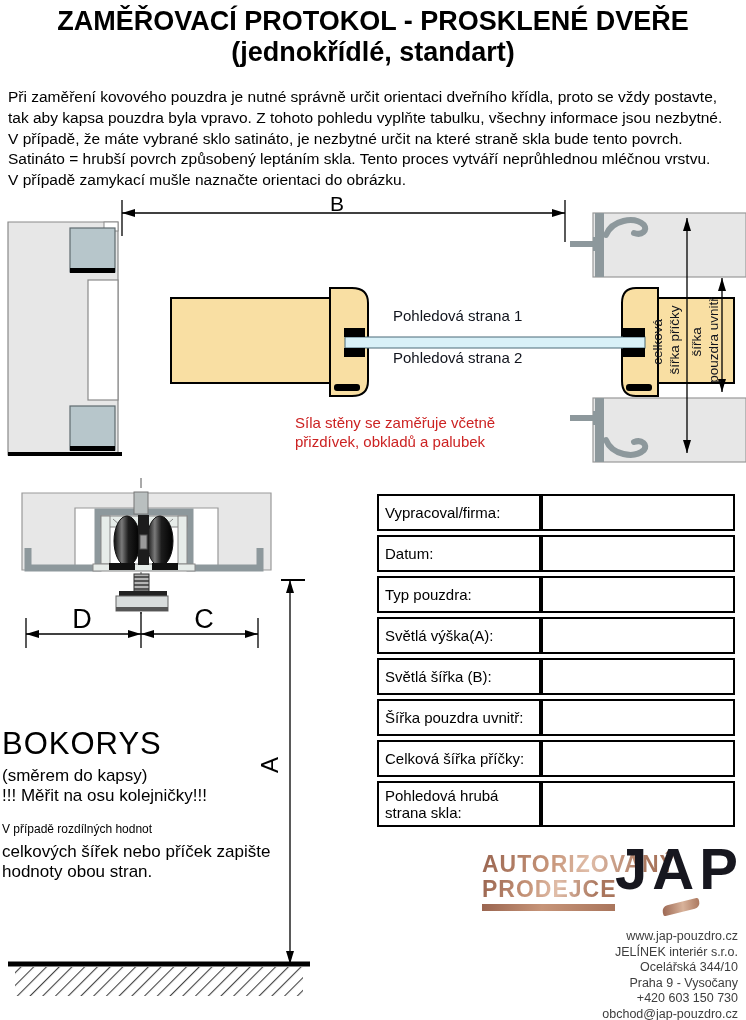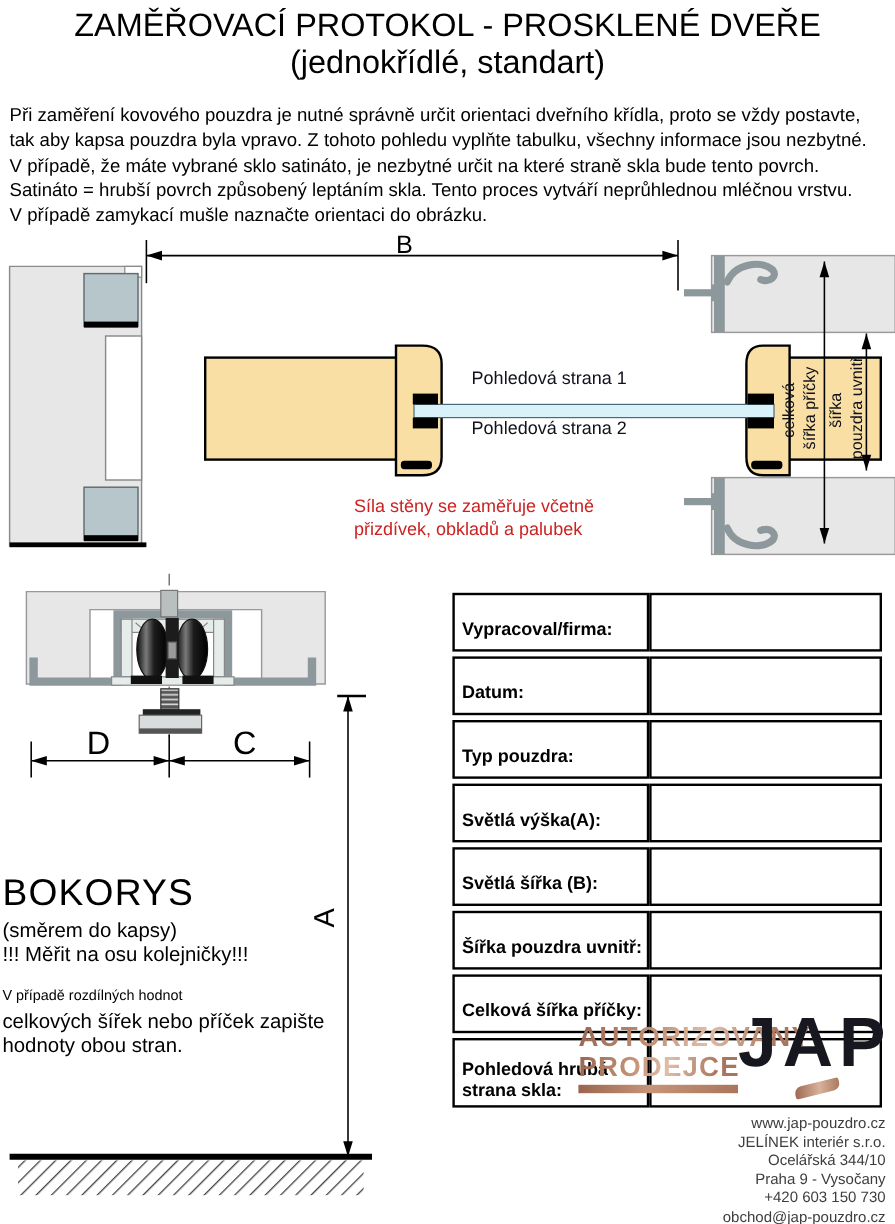--- a/index.html
+++ b/index.html
@@ -1,34 +1,34 @@
 <!DOCTYPE html>
 <html><head>
 <meta charset="utf-8">
 <style>
   html,body{margin:0;padding:0;}
   body{
     width:746px;height:1020px;position:relative;background:#ffffff;
     font-family:"Liberation Sans",sans-serif;color:#000;overflow:hidden;
   }
   .abs{position:absolute;}
-  .page-title{top:6px;left:0;width:746px;text-align:center;font-weight:normal;font-size:27px;line-height:31px;}
+  .page-title{top:6px;left:0;width:746px;text-align:center;font-weight:bold;font-size:27px;line-height:31px;}
   .intro{top:87px;left:8px;width:715px;font-size:15.5px;line-height:20.8px;}
   .diag-label{font-size:15px;color:#10131c;}
   .red-note{left:295px;top:413px;font-size:15px;line-height:19px;color:#cc2222;}
   .bok-line{left:2px;width:280px;text-align:left;}
   .bok-title{top:726px;font-size:31px;letter-spacing:1px;}
   .bok-sub{top:766px;font-size:17px;}
   .bok-warn{top:786px;font-size:17px;}
   .bok-note1{top:822px;font-size:12px;}
   .bok-note2{top:842px;font-size:17px;}
   .bok-note3{top:862px;font-size:17px;}
   table.protocol{position:absolute;top:490px;left:377px;border-collapse:separate;border-spacing:0 4px;}
   table.protocol td{border:2px solid #000;background:#fff;vertical-align:middle;}
-  td.lbl{width:152px;font-weight:bold;font-size:15px;line-height:17px;padding:16px 2px 4px 6px;height:25px;}
+  td.lbl{width:152px;font-weight:normal;font-size:15px;line-height:17px;padding:4px 2px 4px 6px;height:25px;}
   td.val{width:188px;}
   .copper-txt{
     font-weight:bold;font-size:23px;letter-spacing:1px;
     background:linear-gradient(100deg,#9a6550 0%,#c69478 35%,#e0bda8 55%,#a9755c 85%);
     -webkit-background-clip:text;background-clip:text;color:transparent;
   }
   .auth1{left:482px;top:851px;}
   .auth2{left:482px;top:876px;}
   .copper-bar{left:482px;top:904px;width:133px;height:7px;
     background:linear-gradient(100deg,#9a6550 0%,#c69478 45%,#a9755c 100%);}

